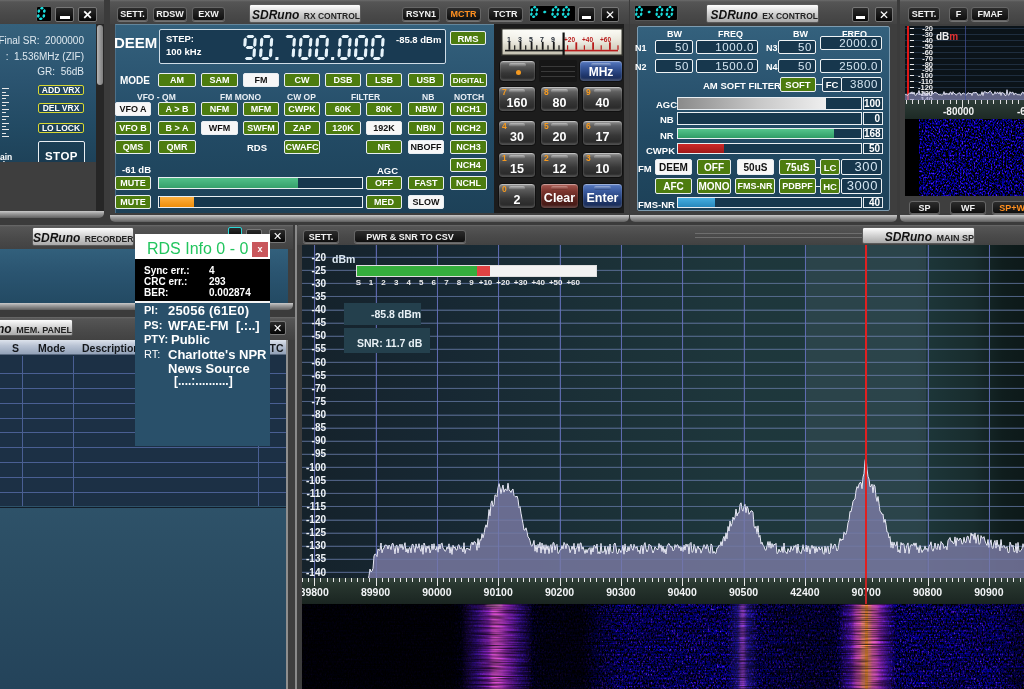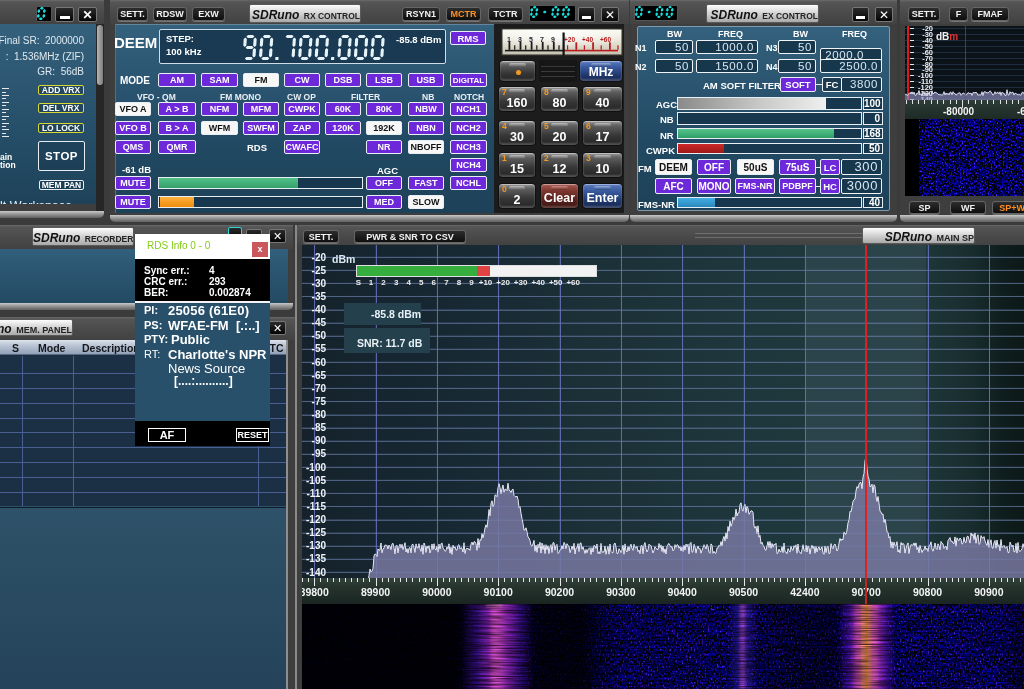--- a/index.html
+++ b/index.html
@@ -6,21 +6,21 @@
 .abs{position:absolute;transform:translateZ(0)}
 .win{position:absolute;background:#3e3e3e;border-radius:5px}
 .tb{position:absolute;left:0;right:0;top:0;height:24px;background:linear-gradient(180deg,#6b6b6b 0,#555 8%,#4a4a4a 55%,#424242 100%)}
 .tbtn{position:absolute;height:14px;background:linear-gradient(180deg,#2c2c2c,#0e0e0e);border:1px solid #666;border-radius:3px;color:#f2f2f2;font-weight:bold;font-size:9px;text-align:center;line-height:13px;box-shadow:0 1px 0 rgba(255,255,255,.25)}
 .plate{position:absolute;background:linear-gradient(180deg,#fdfdfd 0,#d6d6d6 45%,#a9a9a9 100%);border:1px solid #5a5a5a;border-radius:2px;text-align:right;color:#111;white-space:nowrap;overflow:hidden}
 .plate b{font-style:italic;font-size:12px;letter-spacing:0}
 .plate span{font-size:8.5px;font-weight:bold;color:#222}
 .ckbox{position:absolute;background:#000;border:1px solid #555;border-radius:2px}
 .wbtn{position:absolute;background:linear-gradient(180deg,#2a2a2a,#050505);border:1px solid #777;border-radius:2px;color:#fff;text-align:center}
 .bluep{position:absolute;background:linear-gradient(180deg,#34617d 0,#2b5571 30%,#224a64 60%,#1d4158 100%);border-top:1px solid #63869c;border-left:1px solid #4c7089}
-.bb{position:absolute;background:#6d28d9;border:1px solid #e9eef2;border-radius:2px;color:#fff;font-weight:bold;font-size:9px;text-align:center}
+.bb{position:absolute;background:#4d7c0f;border:1px solid #e9eef2;border-radius:2px;color:#fff;font-weight:bold;font-size:9px;text-align:center}
 .bb.sel{background:#f7f7f7;color:#111}
 .lb{position:absolute;transform:translateZ(0);color:#fff;font-weight:bold;font-size:9px;white-space:nowrap}
 .lb2{position:absolute;transform:translateZ(0);color:#e8eef4;font-weight:bold;font-size:8.5px;white-space:nowrap}
 .vbox{position:absolute;background:#17374d;border:1px solid #f0f4f6;border-radius:2px;color:#d5e6f2;font-size:11.5px;text-align:right;letter-spacing:.6px}
 .track{position:absolute;background:#16374d;border:1px solid #e9eef2}
 .botedge{position:absolute;left:0;right:0;height:7px;background:linear-gradient(180deg,#c9c9c9 0,#9a9a9a 40%,#5f5f5f 100%);border-radius:0 0 5px 5px}
 .key{position:absolute;border-radius:4px;background:linear-gradient(180deg,#989898 0,#5e5e5e 20%,#373737 60%,#242424 100%);border:1px solid #101010;box-shadow:inset 0 1px 1px rgba(255,255,255,.45),inset 0 -2px 2px rgba(255,255,255,.2)}
 .key .cap{position:absolute;left:27%;top:2px;width:46%;height:4px;border-radius:2px;background:linear-gradient(180deg,#d8d8d8,#8e8e8e 60%,#505050);opacity:.7}
 .key .sm{position:absolute;left:3px;top:0px;color:#f59a20;font-weight:bold;font-size:8.5px}
 .key .bg{position:absolute;left:0;right:0;bottom:1px;text-align:center;color:#fff;font-weight:bold;font-size:12.5px}
@@ -48,21 +48,21 @@
             <polygon points="7.75,6.88 9.00,8.12 9.00,9.75 7.75,11.00 6.50,9.75 6.50,8.12" fill="#19dede"></polygon>
             <polygon points="3.00,11.75 4.25,10.50 5.75,10.50 7.00,11.75 5.75,13.00 4.25,13.00" fill="#19dede"></polygon>
             <polygon points="2.25,6.88 3.50,8.12 3.50,9.75 2.25,11.00 1.00,9.75 1.00,8.12" fill="#19dede"></polygon>
             <polygon points="2.25,2.00 3.50,3.25 3.50,4.88 2.25,6.12 1.00,4.88 1.00,3.25" fill="#19dede"></polygon>
           </g>
         </svg></div>
  <div class="wbtn" style="left:63px;top:7px;width:19px;height:15px">
         <div style="margin:8px auto 0;width:10px;height:3px;background:#fff"></div>
       </div>
  <div class="wbtn" style="left:86px;top:7px;width:19px;height:15px;font-weight:bold;font-size:12px;line-height:14px">✕</div>
- <div class="abs" style="left:8px;top:24px;width:96px;height:180px;overflow:hidden;background:linear-gradient(180deg,#35617c 0,#2b5470 40%,#224a63 75%,#1e4259 100%)">
+ <div class="abs" style="left:8px;top:24px;width:96px;height:138px;overflow:hidden;background:linear-gradient(180deg,#35617c 0,#2b5470 40%,#224a63 75%,#1e4259 100%)">
   <div class="abs" style="right:12px;top:11px;color:#dfe9f0;font-size:10px;white-space:nowrap">Final SR:&nbsp; 2000000</div>
   <div class="abs" style="right:12px;top:26.5px;color:#dfe9f0;font-size:10px;white-space:nowrap">: &nbsp;1.536MHz (ZIF)</div>
   <div class="abs" style="right:12px;top:42px;color:#dfe9f0;font-size:10px;white-space:nowrap">GR: &nbsp;56dB</div>
   <div class="yb" style="left:38px;top:61px;width:46px;height:10px;line-height:9px">ADD VRX</div>
   <div class="yb" style="left:38px;top:79px;width:46px;height:10px;line-height:9px">DEL VRX</div>
   <div class="yb" style="left:38px;top:99px;width:46px;height:10px;line-height:9px">LO LOCK</div>
   <div class="wb" style="left:38px;top:117px;width:47px;height:30px;font-size:11.5px;line-height:28px;letter-spacing:.5px">STOP</div>
   <div class="wb" style="left:39px;top:156px;width:45px;height:10px;font-size:8.5px;line-height:9px">MEM PAN</div>
   <div class="abs" style="left:2px;top:64.0px;width:7px;height:1px;background:#e8e8e8"></div>
         <div class="abs" style="left:2px;top:67.5px;width:4px;height:1px;background:#e8e8e8"></div>
@@ -398,21 +398,21 @@
  <div class="bluep" style="left:7px;top:26px;width:253px;height:185px;border:1px solid #7e9cb0;border-radius:2px"></div>
  <div class="lb" style="left:37px;top:29px">BW</div>
  <div class="lb" style="left:88px;top:29px">FREQ</div>
  <div class="lb" style="left:163px;top:29px">BW</div>
  <div class="lb" style="left:212px;top:29px">FREQ</div>
  <div class="lb" style="left:5px;top:43px">N1</div>
  <div class="vbox" style="left:25px;top:40px;width:38px;height:14px;line-height:12px;padding-right:3px">50</div>
  <div class="vbox" style="left:66px;top:40px;width:62px;height:14px;line-height:12px;padding-right:3px">1000.0</div>
  <div class="lb" style="left:136px;top:43px">N3</div>
  <div class="vbox" style="left:148px;top:40px;width:38px;height:14px;line-height:12px;padding-right:3px">50</div>
- <div class="vbox" style="left:190px;top:48px;width:62px;height:14px;line-height:12px;padding-right:17px">2000.0</div>
+ <div class="vbox" style="left:190px;top:36px;width:62px;height:14px;line-height:12px;padding-right:3px">2000.0</div>
  <div class="lb" style="left:5px;top:62px">N2</div>
  <div class="vbox" style="left:25px;top:59px;width:38px;height:14px;line-height:12px;padding-right:3px">50</div>
  <div class="vbox" style="left:66px;top:59px;width:62px;height:14px;line-height:12px;padding-right:3px">1500.0</div>
  <div class="lb" style="left:136px;top:62px">N4</div>
  <div class="vbox" style="left:148px;top:59px;width:38px;height:14px;line-height:12px;padding-right:3px">50</div>
  <div class="vbox" style="left:190px;top:59px;width:62px;height:14px;line-height:12px;padding-right:3px">2500.0</div>
  <div class="lb" style="left:73px;top:80px;font-size:9.5px">AM SOFT FILTER</div>
  <div class="bb" style="left:150px;top:77px;width:36px;height:15px;line-height:14px;font-size:9.5px">SOFT</div>
  <div class="abs" style="left:186px;top:84px;width:6px;height:1px;background:#e9eef2"></div>
  <div class="vbox" style="left:192px;top:77px;width:20px;height:15px;color:#fff;font-weight:bold;font-size:9.5px;text-align:center;letter-spacing:0;line-height:13px;background:#1c3b51">FC</div>
@@ -585,45 +585,41 @@
         <div class="abs" style="left:0;top:166.7px;width:289px;height:1px;background:#121c28"></div>
         <div class="abs" style="left:23px;top:16px;width:1px;height:150px;background:#4a5f93"></div>
         <div class="abs" style="left:74px;top:16px;width:1px;height:150px;background:#4a5f93"></div>
         <div class="abs" style="left:259px;top:16px;width:1px;height:150px;background:#4a5f93"></div>
         <div class="abs" style="left:287px;top:0;width:2px;height:349px;background:#8e8e8e"></div>
  </div>
 </div>
 
 <div class="abs" style="left:135px;top:234px;width:135px;height:212px;background:#29506a;z-index:50">
  <div class="abs" style="left:0;top:0;width:135px;height:25px;background:#fff"></div>
- <div class="abs" style="left:12px;top:6px;color:#84cc16;font-size:10px;font-weight:500">RDS Info 0 - 0</div>
+ <div class="abs" style="left:12px;top:6px;color:#22c55e;font-size:16px;font-weight:500">RDS Info 0 - 0</div>
  <div class="abs" style="left:117px;top:8px;width:16px;height:15px;background:#c9575c;color:#fff;font-weight:bold;font-size:9px;text-align:center;line-height:15px">x</div>
  <div class="abs" style="left:0;top:67px;width:135px;height:2px;background:#f4f4f4"></div>
       <div class="abs" style="left:0;top:25px;width:135px;height:42px;background:#000">
   <div class="abs" style="left:9px;top:6px;color:#fff;font-weight:bold;font-size:10px">Sync err.:</div>
         <div class="abs" style="left:74px;top:6px;color:#fff;font-weight:bold;font-size:10px">4</div>
   <div class="abs" style="left:9px;top:17px;color:#fff;font-weight:bold;font-size:10px">CRC err.:</div>
         <div class="abs" style="left:74px;top:17px;color:#fff;font-weight:bold;font-size:10px">293</div>
   <div class="abs" style="left:9px;top:28px;color:#fff;font-weight:bold;font-size:10px">BER:</div>
         <div class="abs" style="left:74px;top:28px;color:#fff;font-weight:bold;font-size:10px">0.002874</div>
  </div>
  <div class="abs" style="left:9px;top:70px;color:#fff;font-weight:bold;font-size:11px">PI:</div>
  <div class="abs" style="left:33px;top:69px;color:#fff;font-weight:bold;font-size:13px;letter-spacing:.2px;white-space:nowrap">25056 (61E0)</div>
  <div class="abs" style="left:9px;top:85px;color:#fff;font-weight:bold;font-size:11px">PS:</div>
  <div class="abs" style="left:33px;top:84px;color:#fff;font-weight:bold;font-size:13px;white-space:nowrap">WFAE-FM&nbsp; [.:..]</div>
  <div class="abs" style="left:9px;top:99px;color:#fff;font-weight:bold;font-size:11px">PTY:</div>
  <div class="abs" style="left:36px;top:98px;color:#fff;font-weight:bold;font-size:13px;white-space:nowrap">Public</div>
  <div class="abs" style="left:9px;top:114px;color:#fff;font-weight:normal;font-size:11px">RT:</div>
  <div class="abs" style="left:33px;top:113px;color:#fff;font-weight:bold;font-size:13px;white-space:nowrap">Charlotte's NPR</div>
- <div class="abs" style="left:33px;top:127px;color:#fff;font-weight:normal;font-size:13px;white-space:nowrap">News Source</div>
+ <div class="abs" style="left:33px;top:127px;color:#fff;font-weight:bold;font-size:13px;white-space:nowrap">News Source</div>
  <div class="abs" style="left:39px;top:140px;color:#fff;font-weight:bold;font-size:12px">[....:..........]</div>
- <div class="abs" style="left:0;top:187px;width:135px;height:25px;background:#000">
-  <div class="abs" style="left:13px;top:7px;width:38px;height:14px;border:1.5px solid #fff;color:#fff;font-weight:bold;font-size:11px;text-align:center;line-height:12px">AF</div>
-  <div class="abs" style="left:101px;top:7px;width:33px;height:14px;border:1.5px solid #fff;color:#fff;font-weight:bold;font-size:9px;text-align:center;line-height:12px">RESET</div>
- </div>
 </div>
 
 <div class="win" style="left:295px;top:225px;width:729px;height:464px;border-radius:5px 0 0 0">
  <div class="tb" style="height:20px;border-radius:5px 0 0 0"></div>
  <div class="abs" style="left:0;top:0;width:2px;height:464px;background:#8a8a8a"></div>
  <div class="tbtn" style="left:8px;top:5px;width:36px;height:13px;line-height:12px">SETT.</div>
  <div class="tbtn" style="left:59px;top:5px;width:112px;height:13px;line-height:12px">PWR &amp; SNR TO CSV</div>
  <div class="abs" style="left:400px;top:8px;width:188px;height:1px;background:#6e6e6e"></div>
  <div class="abs" style="left:400px;top:12px;width:188px;height:1px;background:#6e6e6e"></div>
  <div class="plate" style="left:567px;top:2px;width:113px;height:17px;line-height:16px"><b style="font-size:12px">SDRuno</b>&nbsp;<span style="font-size:9px">MAIN SP</span></div>

